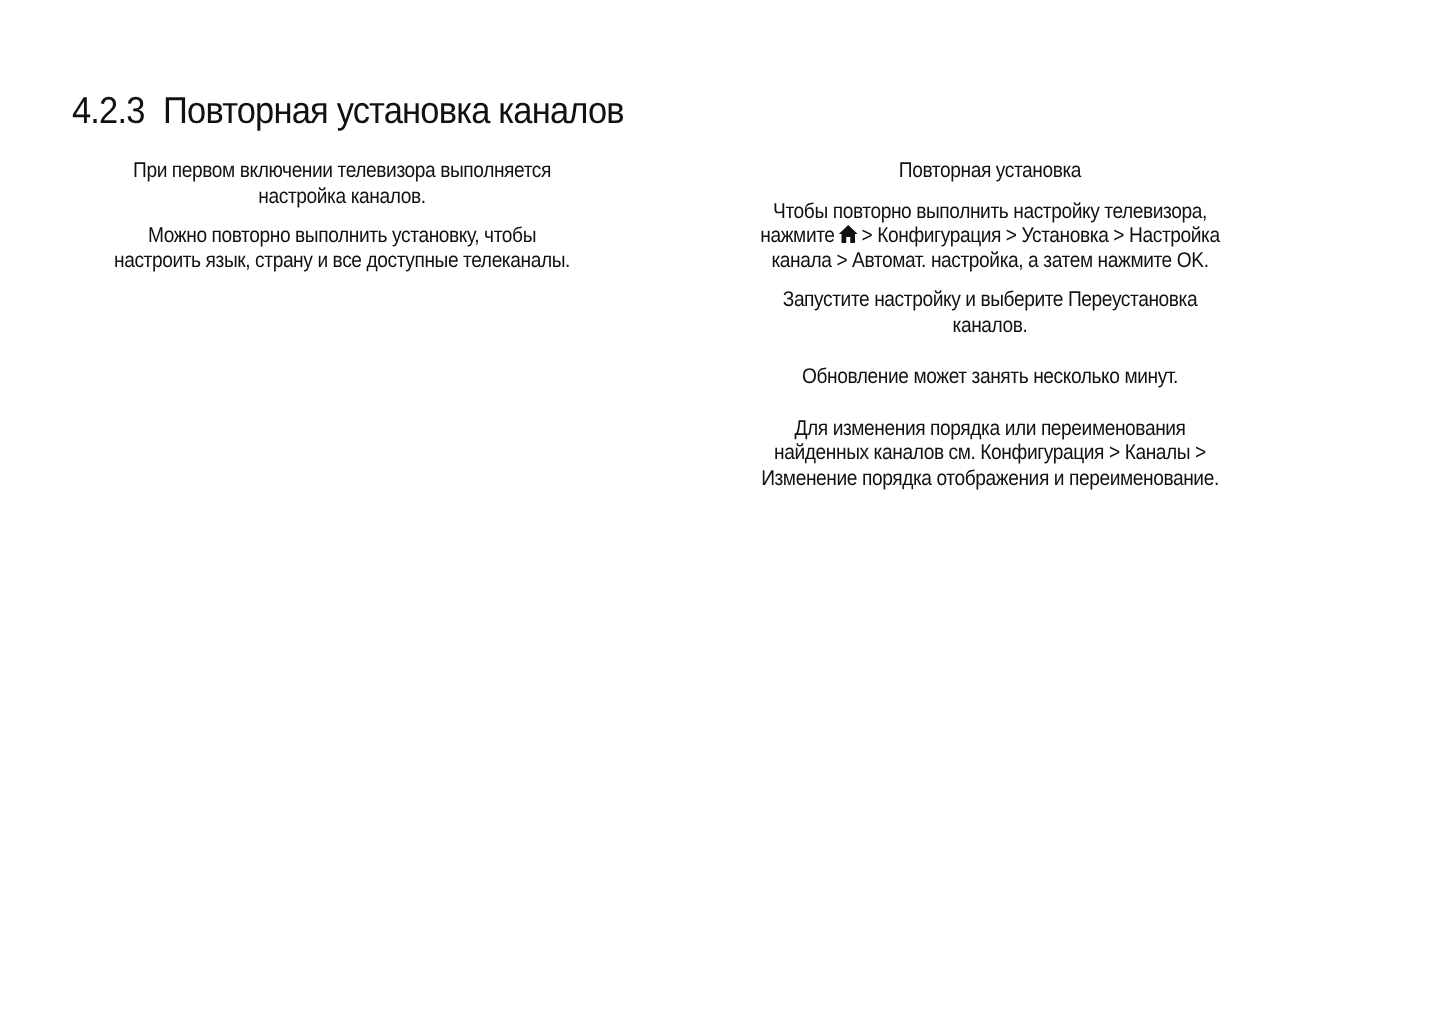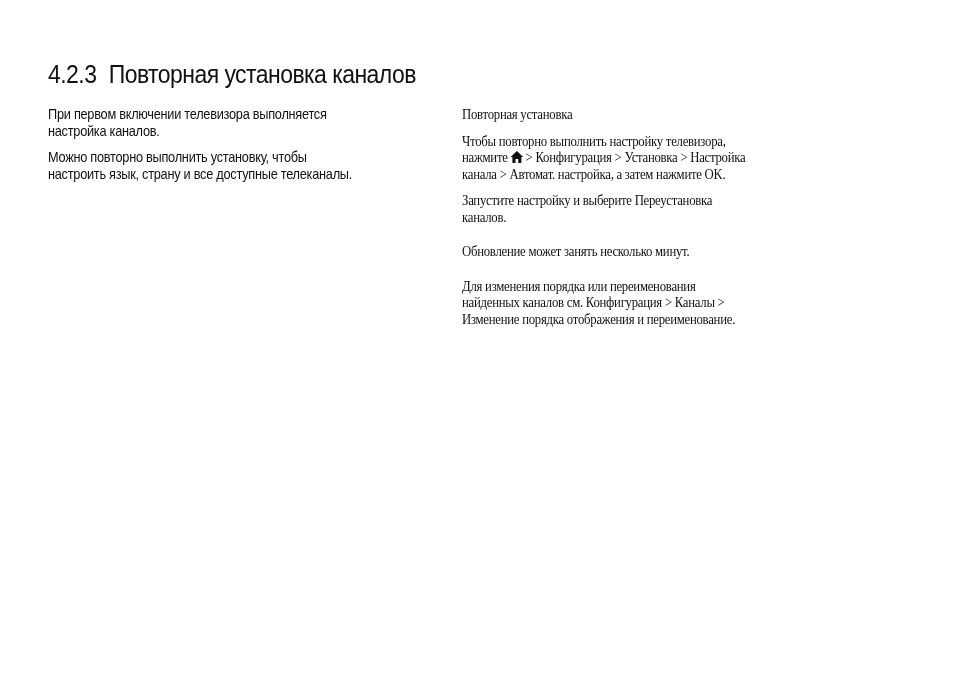--- a/index.html
+++ b/index.html
@@ -1,24 +1,24 @@
 <!DOCTYPE html>
 <html><head>
   <meta charset="utf-8">
   <style>
     html, body { margin: 0; padding: 0; background: #ffffff; }
     body { width: 954px; height: 675px; position: relative; overflow: hidden;
       font-family: "Liberation Sans", sans-serif; color: #111; }
     .title { position: absolute; left: 48px; top: 60px; font-size: 25px; font-weight: normal;
       letter-spacing: -0.6px; margin: 0; transform: scaleX(0.92); transform-origin: left; white-space: nowrap; }
     .title .num { display: inline-block; width: 66px; }
-    .col { position: absolute; top: 106px; font-size: 14.2px; line-height: 16.5px; letter-spacing: -0.3px; }
+    .col { position: absolute; top: 106px; font-size: 14.2px; line-height: 16.5px; letter-spacing: -0.3px; text-align: center; }
     .col p { margin: 0 0 10px 0; transform: scaleX(0.9); transform-origin: left; white-space: nowrap; }
     .col.left { left: 48px; width: 400px; }
-    .col.right { left: 462px; width: 440px; font-family: Liberation Serif, serif; }
+    .col.right { left: 462px; width: 440px; }
     .col p.gap { margin-bottom: 18px; }
     .home { display: inline-block; width: 14px; height: 12px; vertical-align: -1px; margin: 0 3px; }
   </style>
 </head>
 <body>
 
 <h1 class="title">
   <span class="num">4.2.3</span><span>Повторная установка каналов</span>
 </h1>
 

